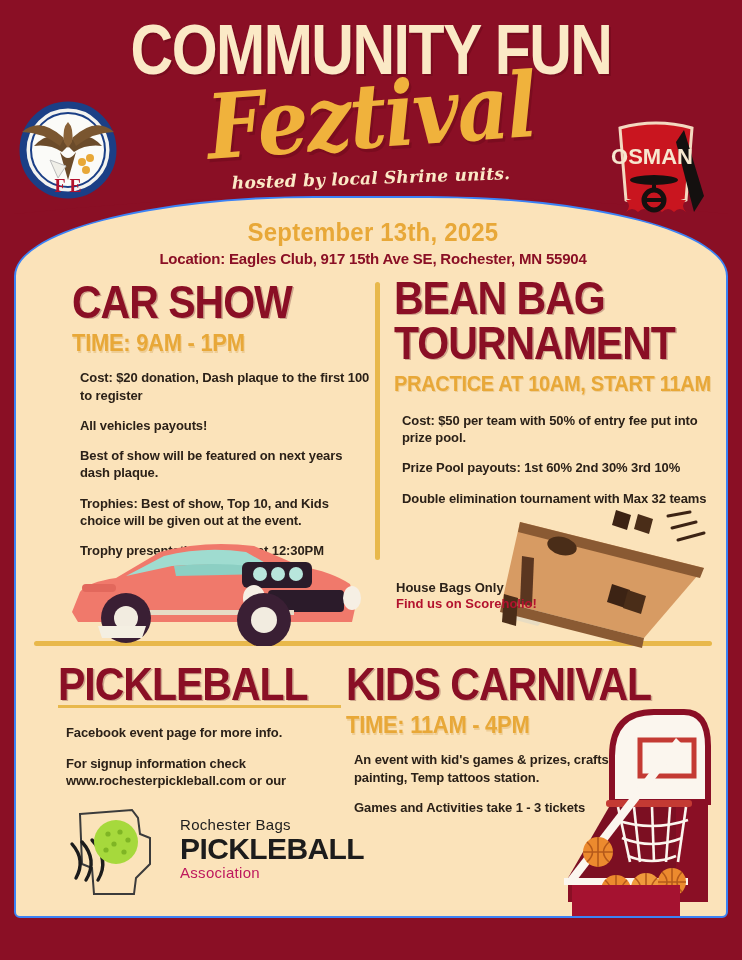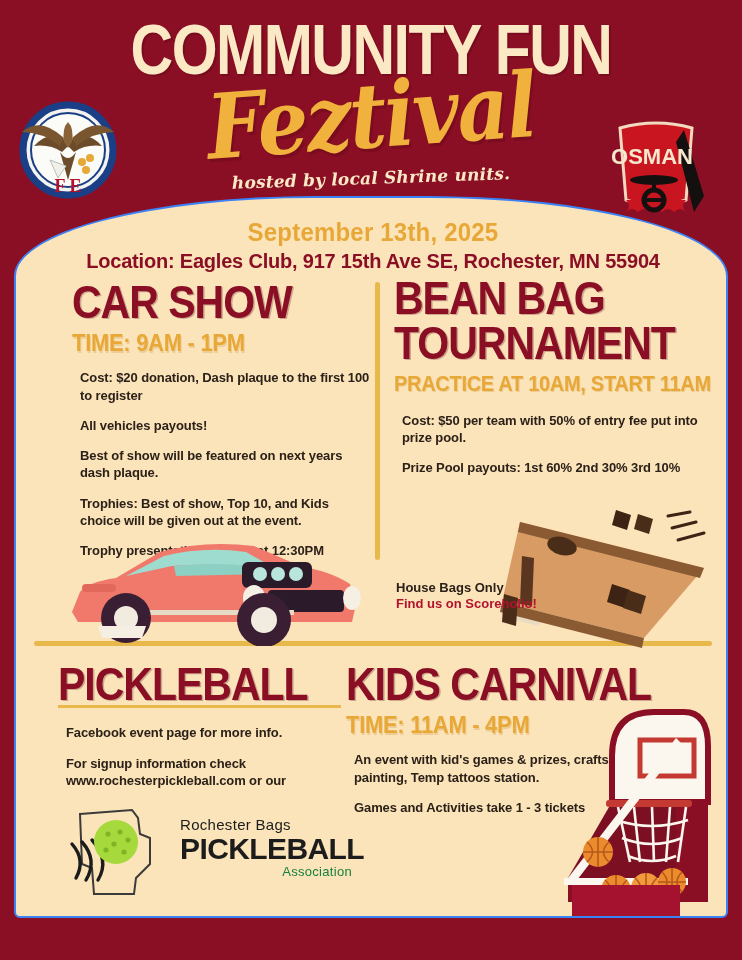--- a/index.html
+++ b/index.html
@@ -120,21 +120,21 @@
     color: #e8a838;
     letter-spacing: .2px;
     transform: scaleY(1.1);
   }
   .event-location {
     position: absolute;
     left: 0; top: 52px;
     width: 714px;
     text-align: center;
     font-weight: bold;
-    font-size: 20px;
+    font-size: 15px;
     color: #8a0f25;
     letter-spacing: -.2px;
   }
 
   
   .v-divider {
     position: absolute;
     left: 359px; top: 84px;
     width: 5px; height: 278px;
     background: #e8b84b;
@@ -214,21 +214,21 @@
 
   
   .art-car   { position: absolute; left: 62px;  top: 524px; width: 300px; height: 120px; z-index: 7; }
   .art-corn  { position: absolute; left: 492px; top: 496px; width: 244px; height: 150px; z-index: 7; }
   .art-hoop  { position: absolute; left: 556px; top: 700px; width: 172px; height: 216px; z-index: 7; }
   .art-pba   { position: absolute; left: 56px;  top: 806px; width: 252px; height: 96px;  z-index: 7; }
 
   .pba-text { position: absolute; left: 122px; top: 8px; }
   .pba-l1 { font-size: 15px; color: #1c1c1c; letter-spacing: .3px; font-family: "Liberation Sans", sans-serif; }
   .pba-l2 { font-size: 30px; font-weight: bold; color: #1c1c1c; letter-spacing: -.6px; line-height: 1; margin-top: 1px; }
-  .pba-l3 { font-size: 13px; color: #15803d; letter-spacing: .3px; text-align: right; width: 172px; }
+  .pba-l3 { font-size: 15px; color: #be185d; letter-spacing: .3px; text-align: left; width: 172px; }
 </style>
 </head>
 <body>
 
 <div id="flyer">
 
   <div class="header">
 
     <div class="title-main">COMMUNITY FUN</div>
     <div class="title-script">Feztival</div>
@@ -281,20 +281,21 @@
       </div>
     </div>
 
     <div class="section sec-beanbag">
       <div class="sec-title">BEAN BAG</div>
       <div class="sec-title" style="margin-top:6px">TOURNAMENT</div>
       <div class="sec-time" style="margin-top:10px">PRACTICE AT 10AM, START 11AM</div>
       <div class="sec-body" style="margin-top:18px">
         <p>Cost: $50 per team with 50% of entry fee put into prize pool.</p>
         <p>Prize Pool payouts: 1st 60% 2nd 30% 3rd 10%</p>
+        <p>Double elimination tournament with Max 32 teams</p>
       </div>
     </div>
 
     <div class="section sec-pickle">
       <div class="sec-title">PICKLEBALL</div>
       <div class="pickle-underline"></div>
       <div class="sec-body" style="margin-top:16px">
         <p>Facebook event page for more info.</p>
         <p>For signup information check www.rochesterpickleball.com or our</p>
       </div>

